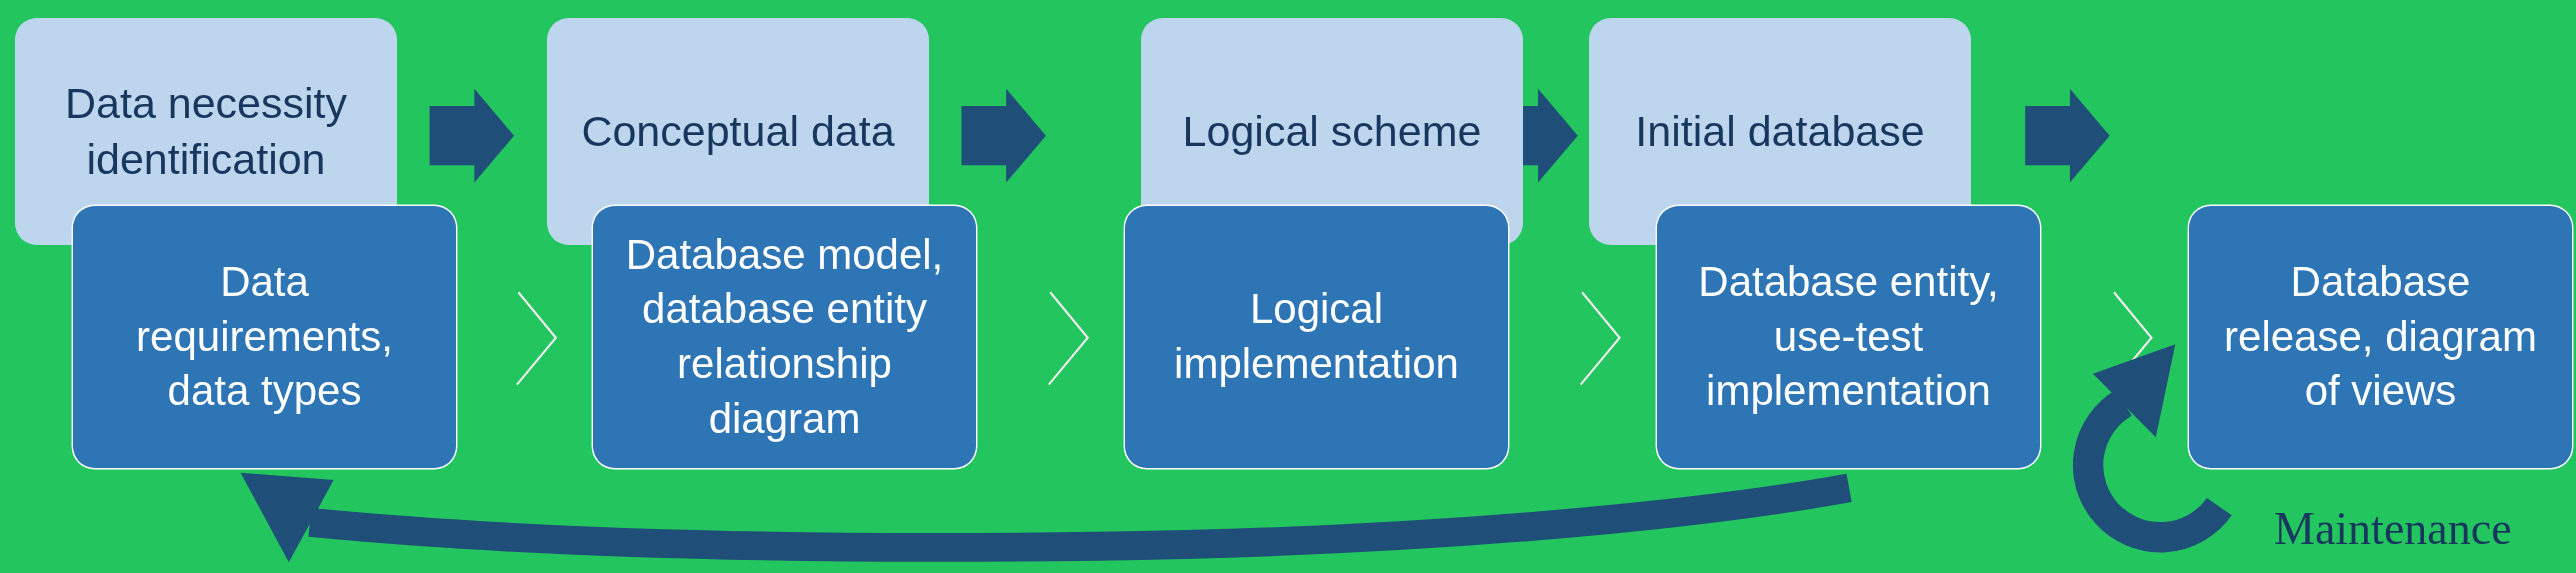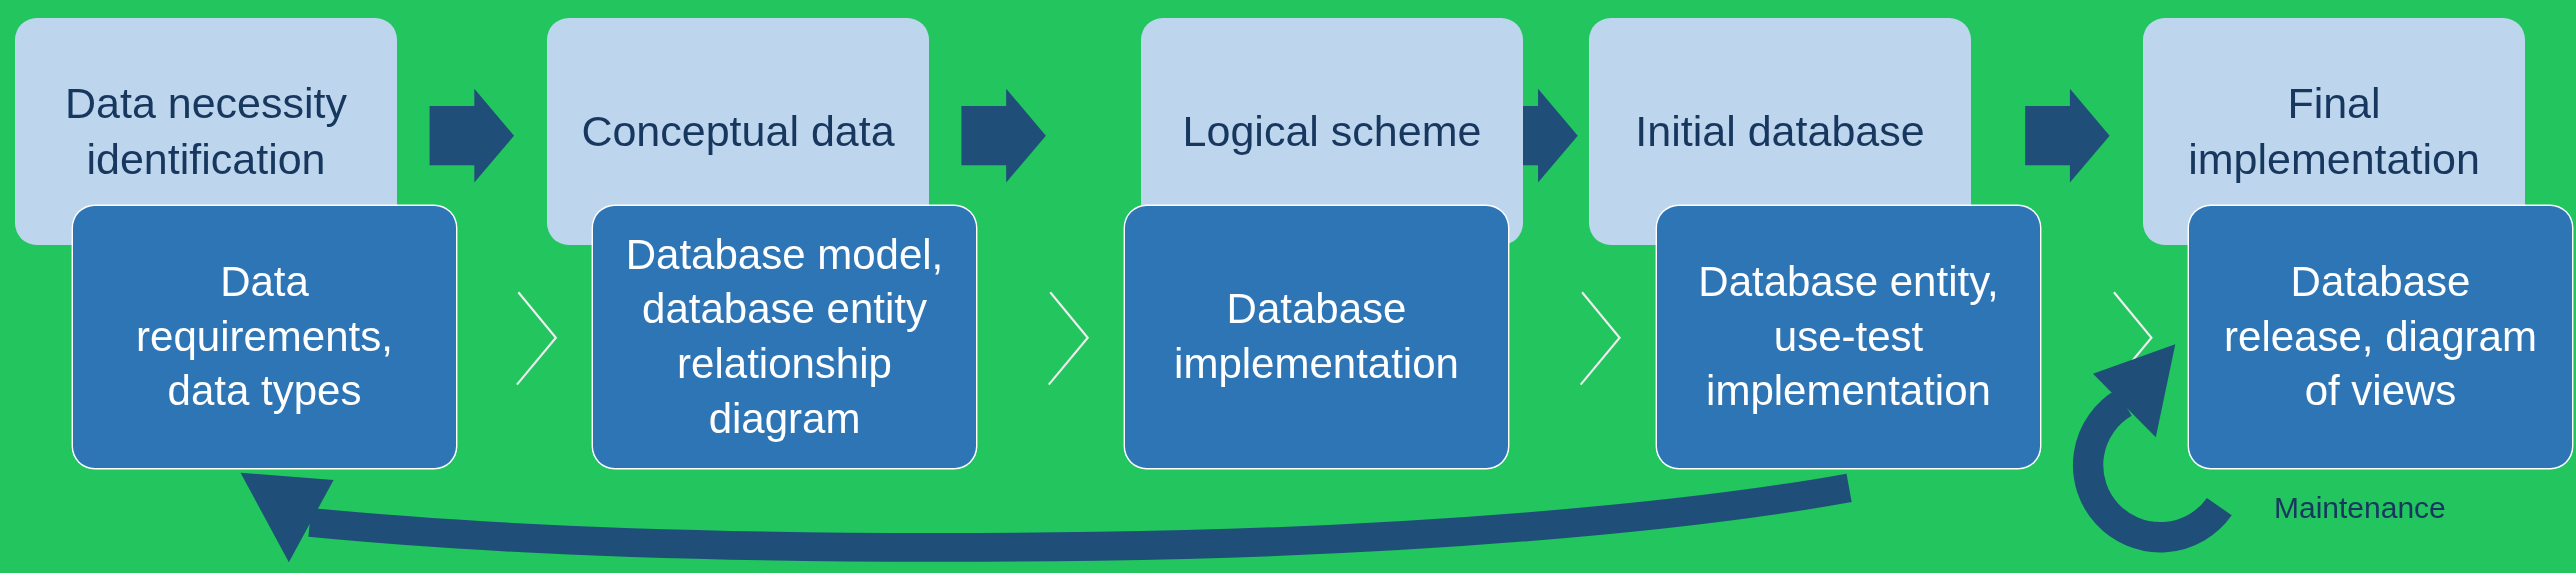--- a/index.html
+++ b/index.html
@@ -31,25 +31,26 @@
     border-radius:21.7px;
     box-shadow:0 0 0 1.4px #ffffff;
     display:flex;align-items:center;justify-content:center;
     text-align:center;
     color:var(--body-text);
     font-size:42px;line-height:1.3;
     z-index:2;
   }
   .dark-box .txt{display:block;width:333px;}
   .loop-label{
-    position:absolute;left:2274px;top:491px;
+    position:absolute;left:2274px;top:504px;
     color:var(--title-text);
-    font-size:30px;line-height:1.1;
+    font-size:46px;line-height:1.1;
     white-space:nowrap;
     z-index:3;
+    font-family:Liberation Serif, serif;
   }
 </style>
 </head>
 <body>
 
 <div id="canvas">
 
   <svg id="shapes" width="2576" height="573" viewBox="0 0 3569 794">
 
     <polyline class="chevron-stroke" points="718,405 770,468 716,533"></polyline>
@@ -92,33 +93,30 @@
     <span class="txt">Conceptual data</span>
   </div>
   <div class="dark-box" style="left:593px">
     <span class="txt">Database model, database entity relationship diagram</span>
   </div>
 
   <div class="light-box" style="left:1141px">
     <span class="txt">Logical scheme</span>
   </div>
   <div class="dark-box" style="left:1125px">
-    <span class="txt">Database implementation</span>
+    <span class="txt">Logical implementation</span>
   </div>
 
   <div class="light-box" style="left:1589px">
     <span class="txt">Initial database</span>
   </div>
   <div class="dark-box" style="left:1657px">
     <span class="txt">Database entity, use-test implementation</span>
   </div>
 
-  <div class="light-box" style="left:2143px">
-    <span class="txt">Final implementation</span>
-  </div>
   <div class="dark-box" style="left:2189px">
     <span class="txt">Database release, diagram of views</span>
   </div>
 
   <div class="loop-label">Maintenance</div>
 
 </div>
 
 
 </body></html>

